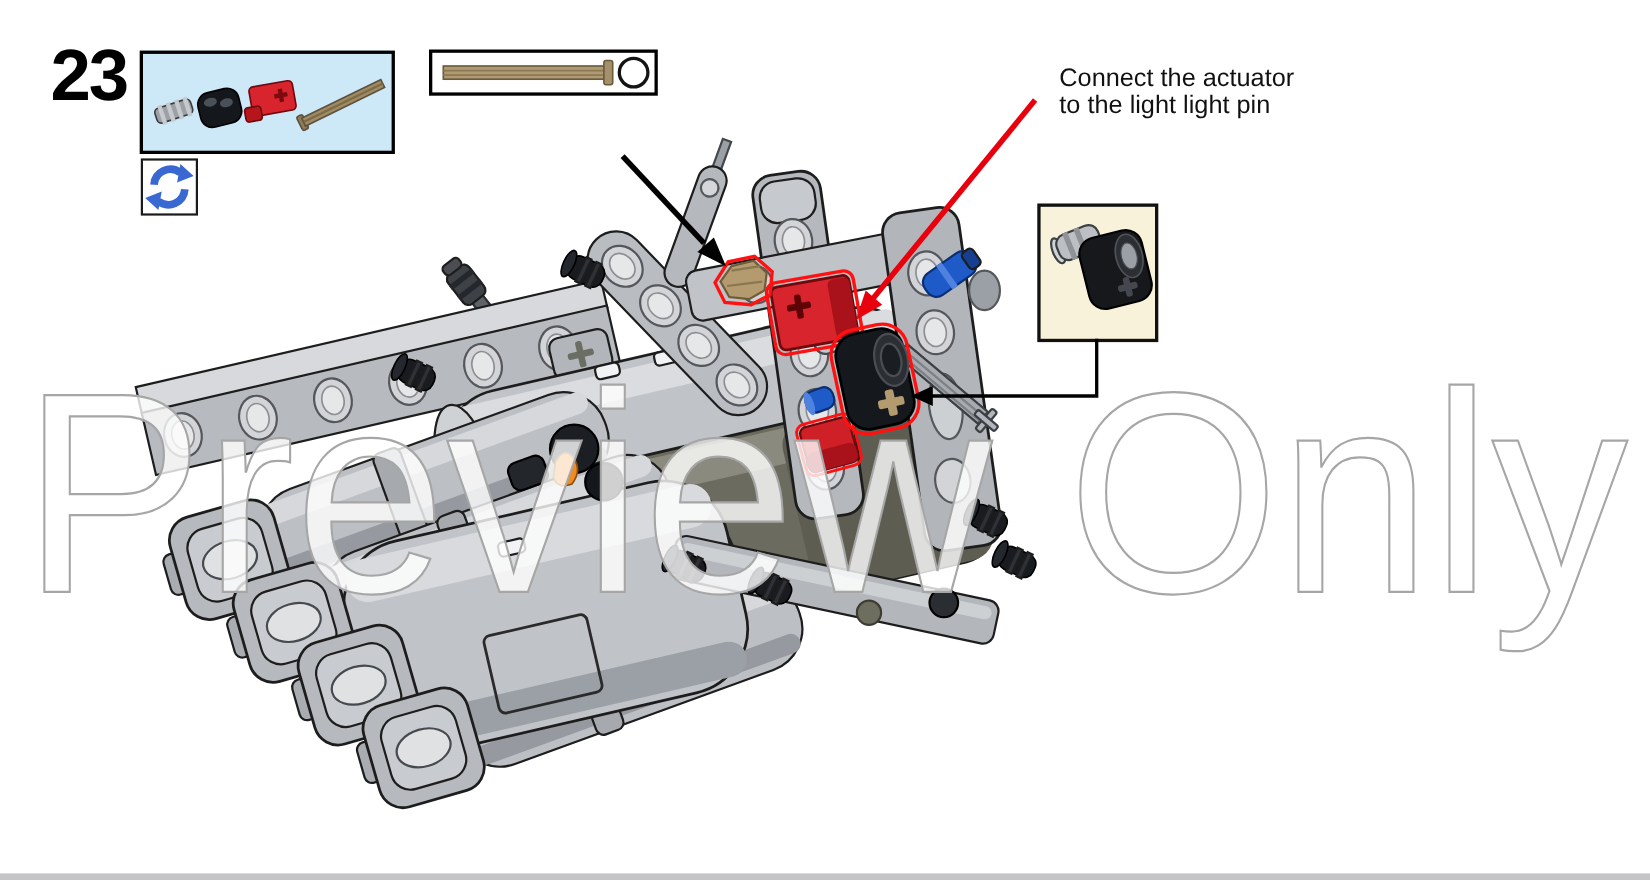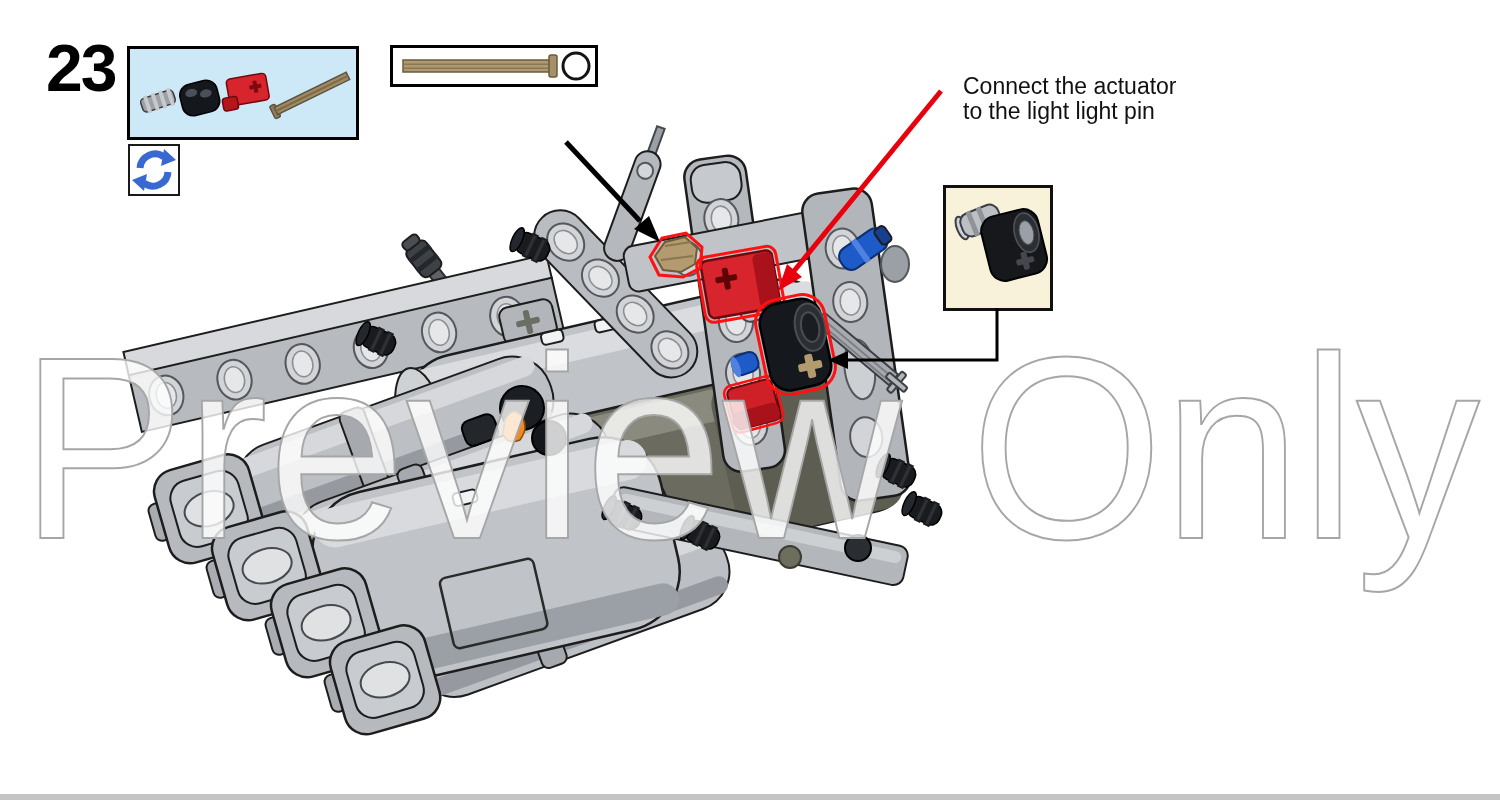--- a/index.html
+++ b/index.html
@@ -9,21 +9,21 @@
   .scene{position:absolute;left:0;top:0;z-index:1;}
   .overlay{position:absolute;left:0;top:0;z-index:30;pointer-events:none;}
   .step-number{position:absolute;left:46px;top:30px;font-size:66px;font-weight:bold;
                letter-spacing:-2px;color:#000;z-index:20;}
   .parts-box{position:absolute;left:127px;top:46px;width:226px;height:88px;
              background:#cde9f8;border:3px solid #000;z-index:20;}
   .rotate-box{position:absolute;left:128px;top:144px;width:48px;height:48px;
               background:#fff;border:2px solid #1a1a1a;z-index:20;}
   .scale-box{position:absolute;left:390px;top:45px;width:202px;height:36px;
              background:#fff;border:3px solid #000;z-index:20;}
-  .note{position:absolute;left:963px;top:74px;font-size:23px;line-height:25px;
+  .note{position:absolute;left:963px;top:58px;font-size:23px;line-height:25px;
         color:#111;z-index:20;white-space:nowrap;}
   .callout-box{position:absolute;left:943px;top:185px;width:104px;height:120px;
                background:#f9f2da;border:3px solid #111;z-index:20;}
   .bottom-bar{position:absolute;left:0;bottom:0;width:100%;height:6px;
               background:#c4c4c6;z-index:40;}
   svg{display:block;}
 </style>
 </head>
 <body>
 

